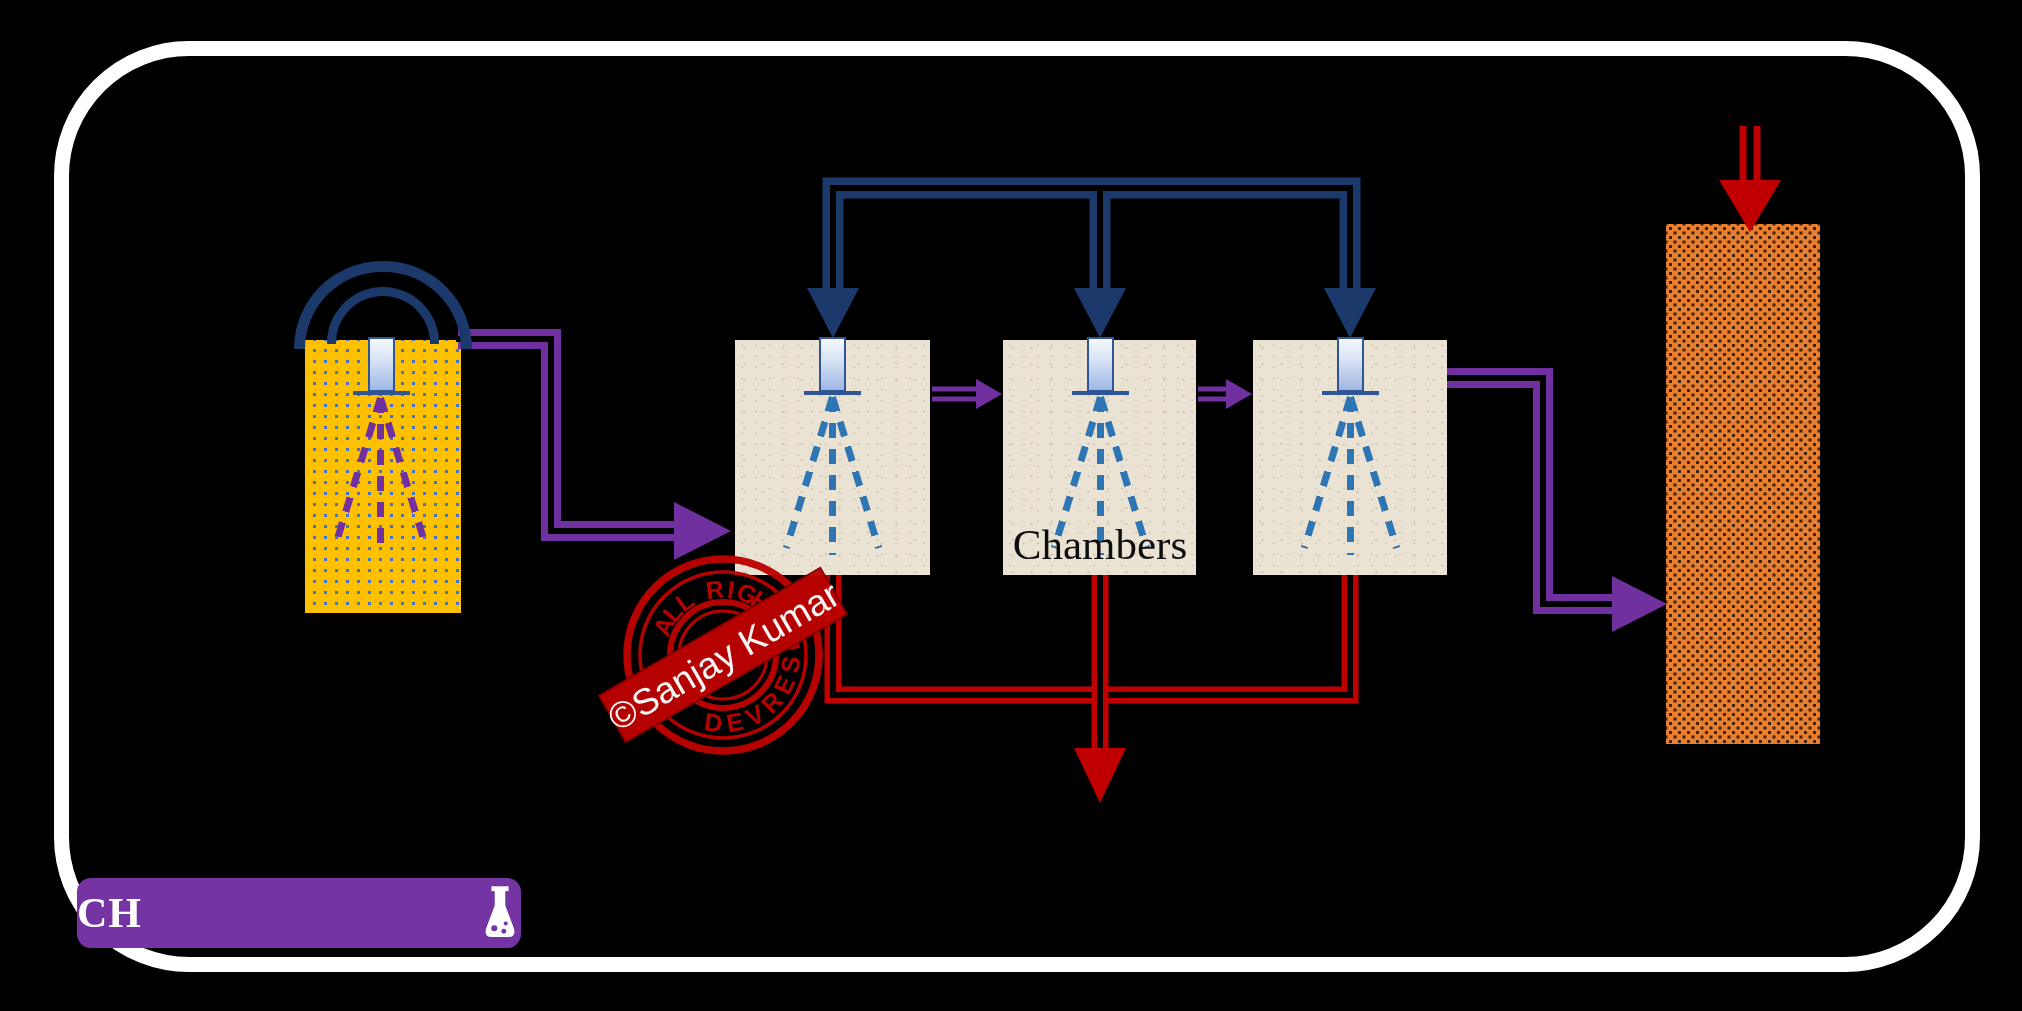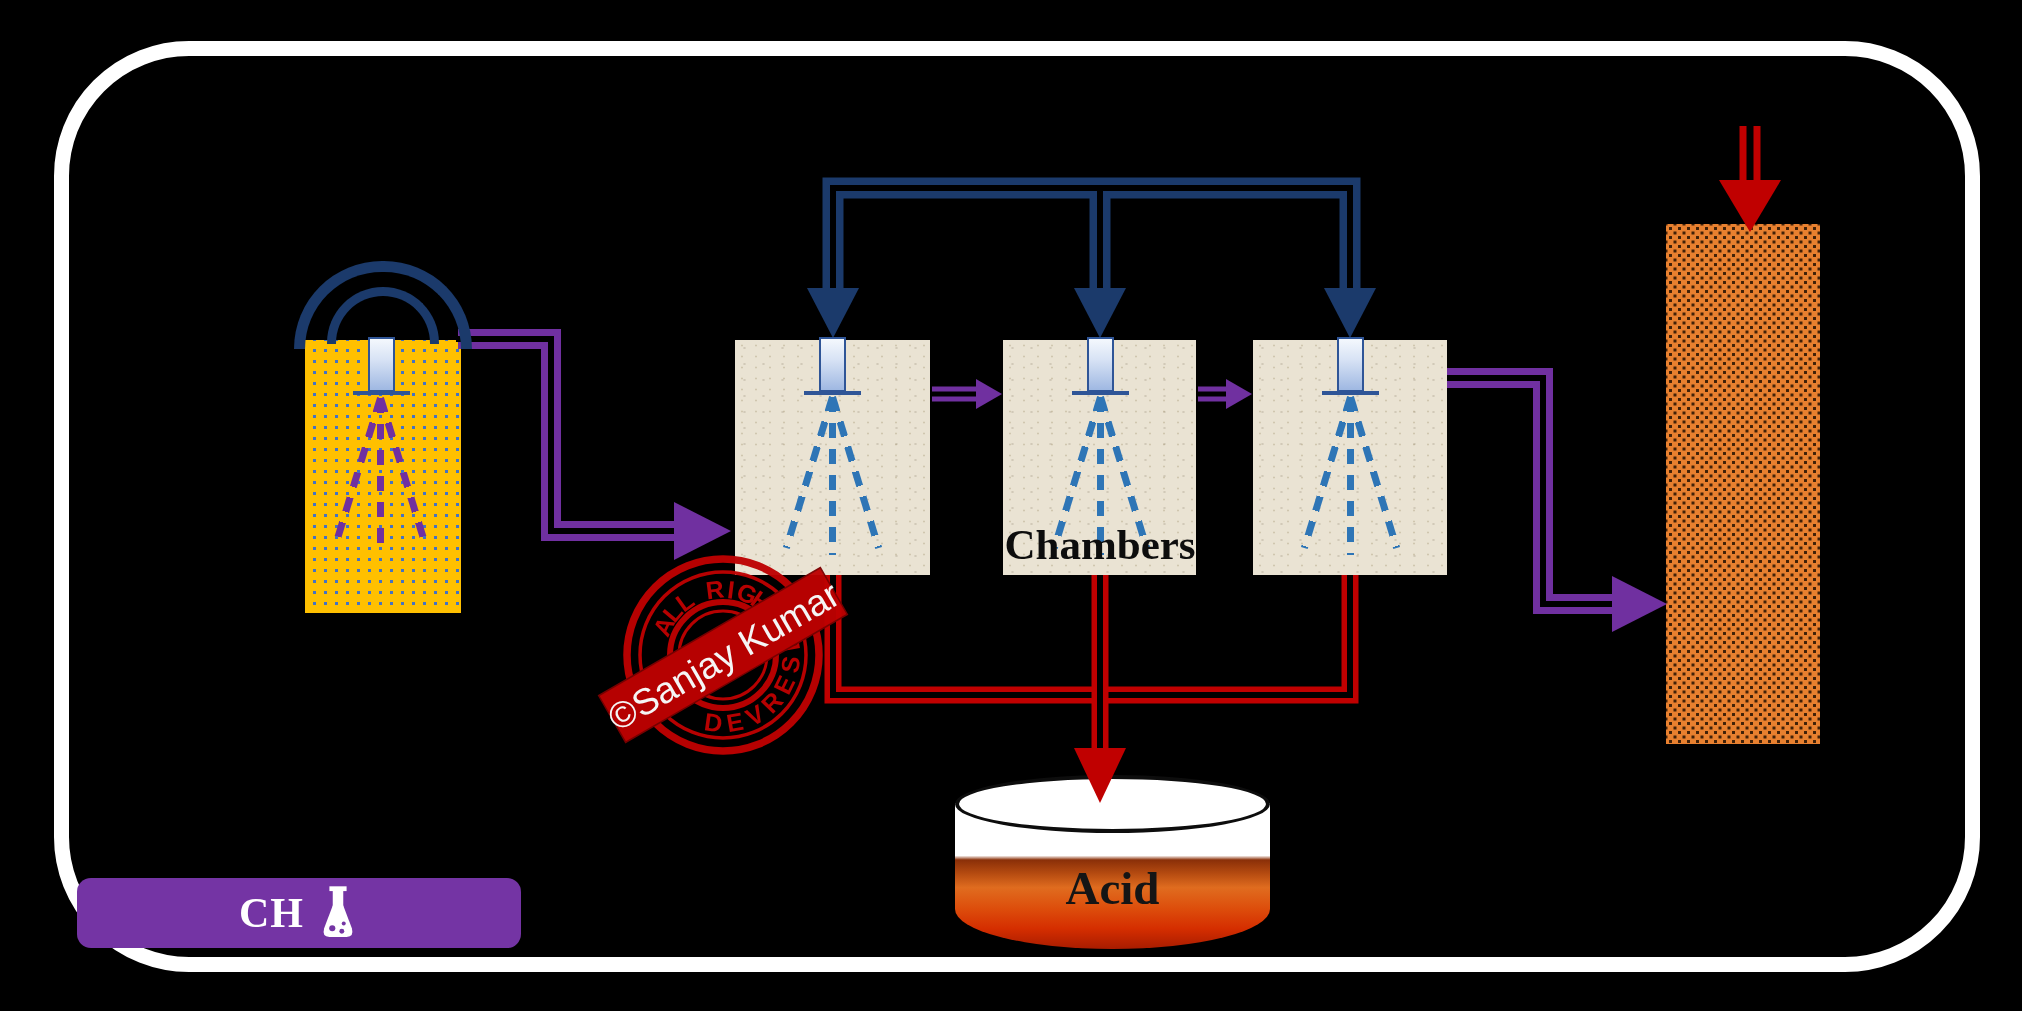--- a/index.html
+++ b/index.html
@@ -27,21 +27,21 @@
          background:repeating-linear-gradient(180deg,var(--c) 0 15px,transparent 15px 26px);}
   .spray.l{transform:rotate(17deg);}
   .spray.r{transform:rotate(-17deg);}
 
   
   .chamber{top:340px;width:195px;height:235px;background:#EAE3D3;z-index:3;
      background-image:radial-gradient(rgba(165,150,115,.38) 1px,transparent 1.5px),
                       radial-gradient(rgba(120,110,85,.22) 1px,transparent 1.4px);
      background-size:14px 11px,19px 16px;}
   .chambers-label{left:995px;top:520px;width:210px;text-align:center;color:#0d0d0d;
-     font-size:43px;font-weight:bold;white-space:nowrap;z-index:8;}
+     font-size:43px;font-weight:normal;white-space:nowrap;z-index:8;}
 
   
   .tower{left:1666px;top:224px;width:154px;height:520px;background:#E8802F;z-index:3;
      background-image:radial-gradient(rgba(45,22,4,.9) 1.4px,transparent 1.8px),
                       radial-gradient(rgba(45,22,4,.9) 1.4px,transparent 1.8px);
      background-size:9px 9px,9px 9px;background-position:0 0,4.5px 4.5px;}
 
   
   .vessel{left:955px;top:775px;width:315px;height:175px;z-index:4;}
   .vessel-body{position:absolute;top:28px;left:0;width:315px;height:146px;
@@ -51,21 +51,21 @@
   .vessel-top{position:absolute;top:0;left:0;width:315px;height:58px;border-radius:50%;
      background:#fff;border:4px solid #0d0d0d;box-sizing:border-box;}
   .acid-label{position:absolute;top:86px;left:0;width:100%;text-align:center;
      font-size:47px;font-weight:bold;color:#151515;}
 
   .pipes{left:0;top:0;z-index:5;pointer-events:none;}
   .stamp-svg{left:583px;top:525px;z-index:10;opacity:.96;}
 
   
   .badge{left:77px;top:878px;width:444px;height:70px;background:#7434A4;border-radius:14px;
-     display:flex;align-items:center;justify-content:center;gap:13px;z-index:10;
+     display:flex;align-items:center;justify-content:space-between;gap:13px;z-index:10;
      color:#fff;font-weight:bold;font-size:42px;letter-spacing:1px;}
   .badge .flask{width:42px;height:56px;margin-top:2px;}
 </style>
 </head>
 <body>
 
 <div class="canvas">
 
   <div class="abs frame"></div>
 
@@ -96,25 +96,20 @@
   <div class="abs plate" style="left:804px;top:391px"></div>
   <div class="abs nozzle" style="left:1087px;top:337px"></div>
   <div class="abs plate" style="left:1072px;top:391px"></div>
   <div class="abs nozzle" style="left:1337px;top:337px"></div>
   <div class="abs plate" style="left:1322px;top:391px"></div>
 
   <div class="abs chambers-label">Chambers</div>
 
   <div class="abs tower"></div>
 
-  <div class="abs vessel">
-    <div class="vessel-body"></div>
-    <div class="vessel-top"></div>
-    <div class="acid-label">Acid</div>
-  </div>
 
   <svg class="abs pipes" width="2022" height="1011" viewBox="0 0 2022 1011">
 
     <g>
       <path d="M833 292 V188 H1350 V292 M1100 188 V292" stroke="#1B3A6B" stroke-width="21" fill="none"></path>
       <path d="M833 294 V188 H1350 V294 M1100 188 V294" stroke="#000" stroke-width="6" fill="none"></path>
       <polygon points="807,288 859,288 833,338" fill="#1B3A6B"></polygon>
       <polygon points="1074,288 1126,288 1100,338" fill="#1B3A6B"></polygon>
       <polygon points="1324,288 1376,288 1350,338" fill="#1B3A6B"></polygon>
     </g>

